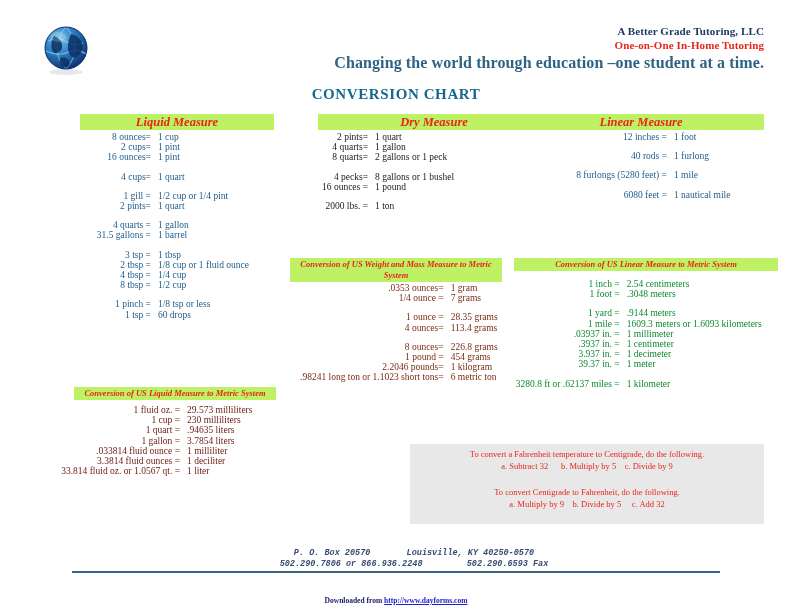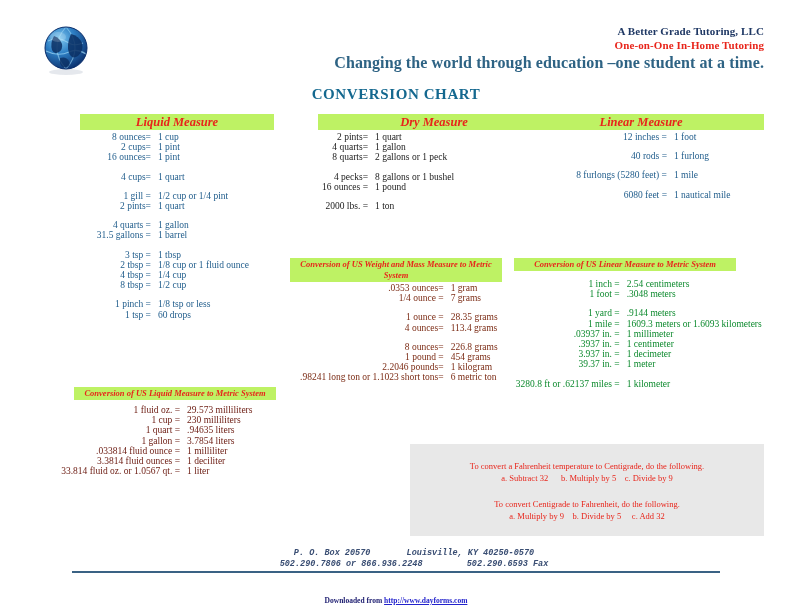--- a/index.html
+++ b/index.html
@@ -219,21 +219,21 @@
   <div class="bar bar-big" style="left:80px; top:114px; width:194px;">Liquid Measure</div>
 
   <div class="bar bar-big" style="left:290px; top:114px; width:232px;margin-left:28px;">Dry Measure</div>
 
   <div class="bar bar-big" style="left:518px; top:114px; width:246px;">Linear Measure</div>
 
   <div class="bar bar-small" style="left:74px; top:387px; width:202px; height:12px; padding-top:1px;">Conversion of US Liquid Measure to Metric System</div>
 
   <div class="bar bar-small" style="left:290px; top:258px; width:212px; height:23px; padding-top:1px; white-space:normal;">Conversion of US Weight and Mass Measure to Metric System</div>
 
-  <div class="bar bar-small" style="left:514px; top:258px; width:222px; height:12px; padding-top:1px;">Conversion of US Linear Measure to Metric System</div>
+  <div class="bar bar-small" style="left:514px; top:258px; width:264px; height:12px; padding-top:1px;">Conversion of US Linear Measure to Metric System</div>
 
   <table class="tbl c-blue" style="left:80px; top:132px; width:194px;">
     <tbody>
         <tr>
           <td class="l">8 ounces=</td>
           <td class="r">1 cup</td>
         </tr>
         <tr>
           <td class="l">2 cups=</td>
           <td class="r">1 pint</td>
@@ -485,21 +485,21 @@
         <tr class="gap">
           <td colspan="2"></td>
         </tr>
         <tr>
           <td class="l">3280.8 ft or .62137 miles =</td>
           <td class="r">1 kilometer</td>
         </tr>
       </tbody>
   </table>
 
-  <div class="temp-box" style="left:410px; top:444px; width:354px; height:76px; padding-top:16px;">
+  <div class="temp-box" style="left:410px; top:444px; width:354px; height:76px; padding-top:4px;">
     <div class="temp-head">To convert a Fahrenheit temperature to Centigrade, do the following.</div>
     <div class="temp-steps">
       <span class="b">a. Subtract 32</span>
       &nbsp;&nbsp;&nbsp;&nbsp;
       <span class="b">b. Multiply by 5</span>
       &nbsp;&nbsp;
       <span class="b">c. Divide by 9</span>
     </div>
     <div class="temp-spacer"></div>
     <div class="temp-head">To convert Centigrade to Fahrenheit, do the following.</div>

